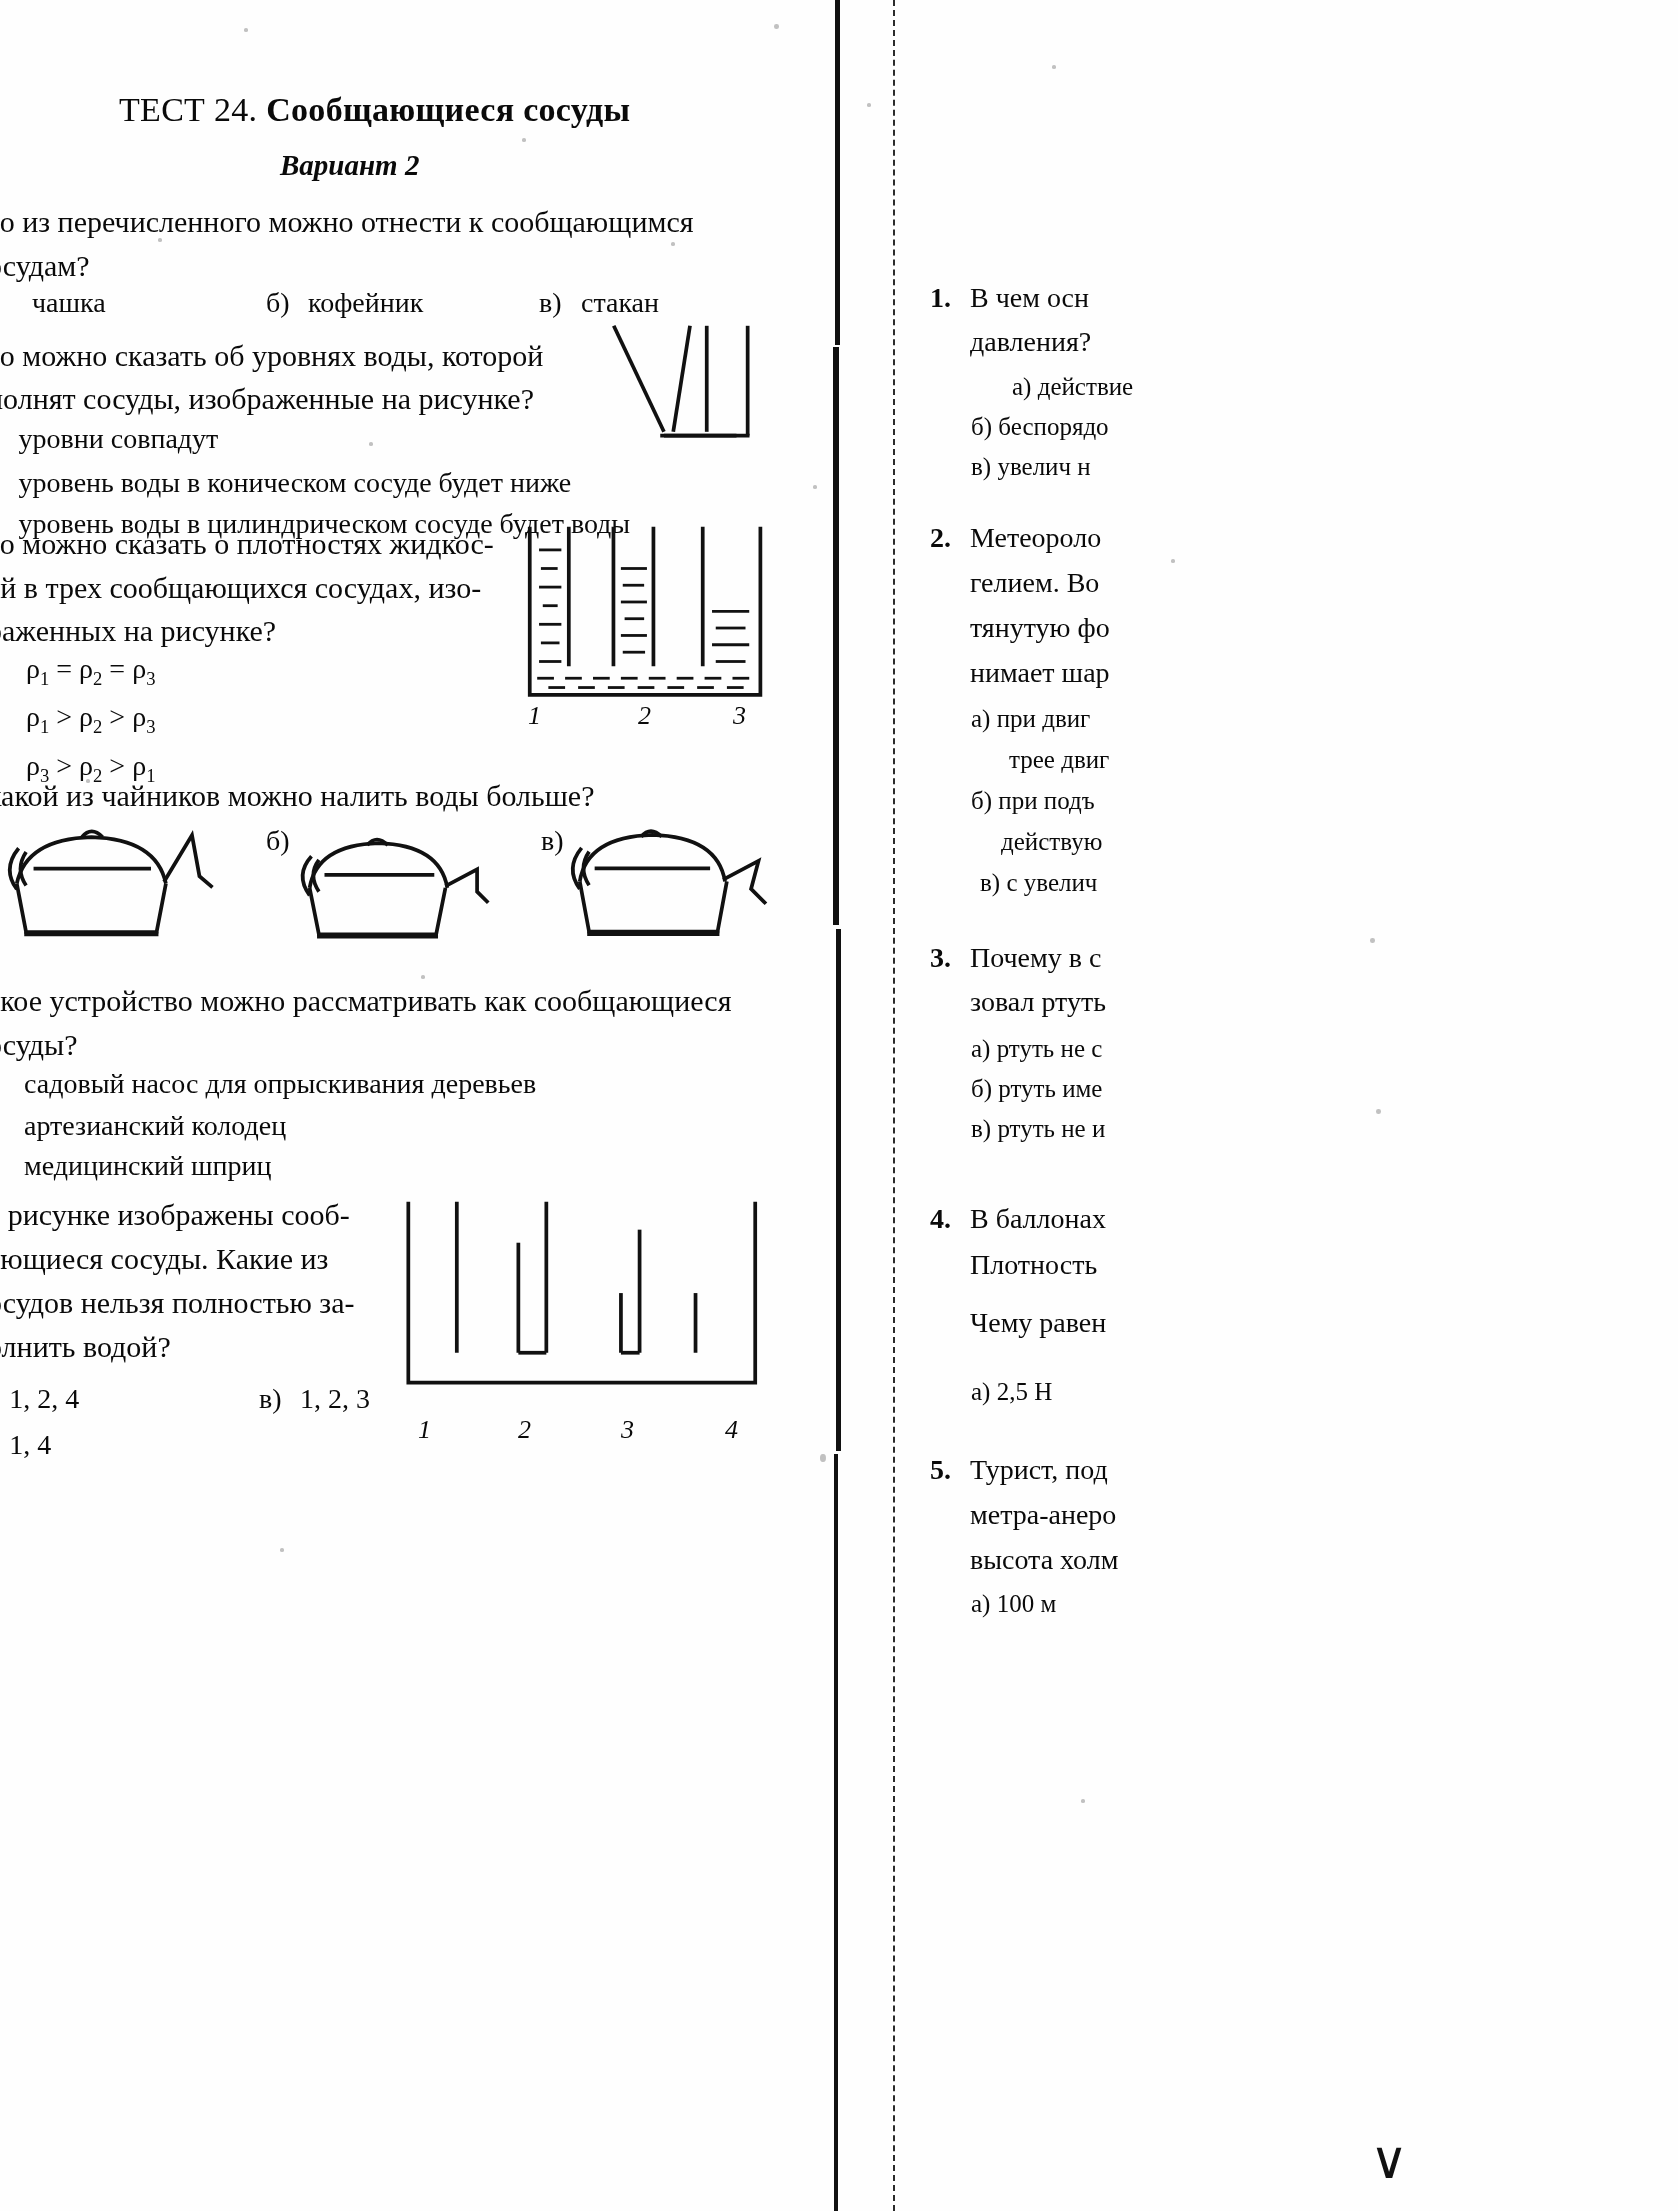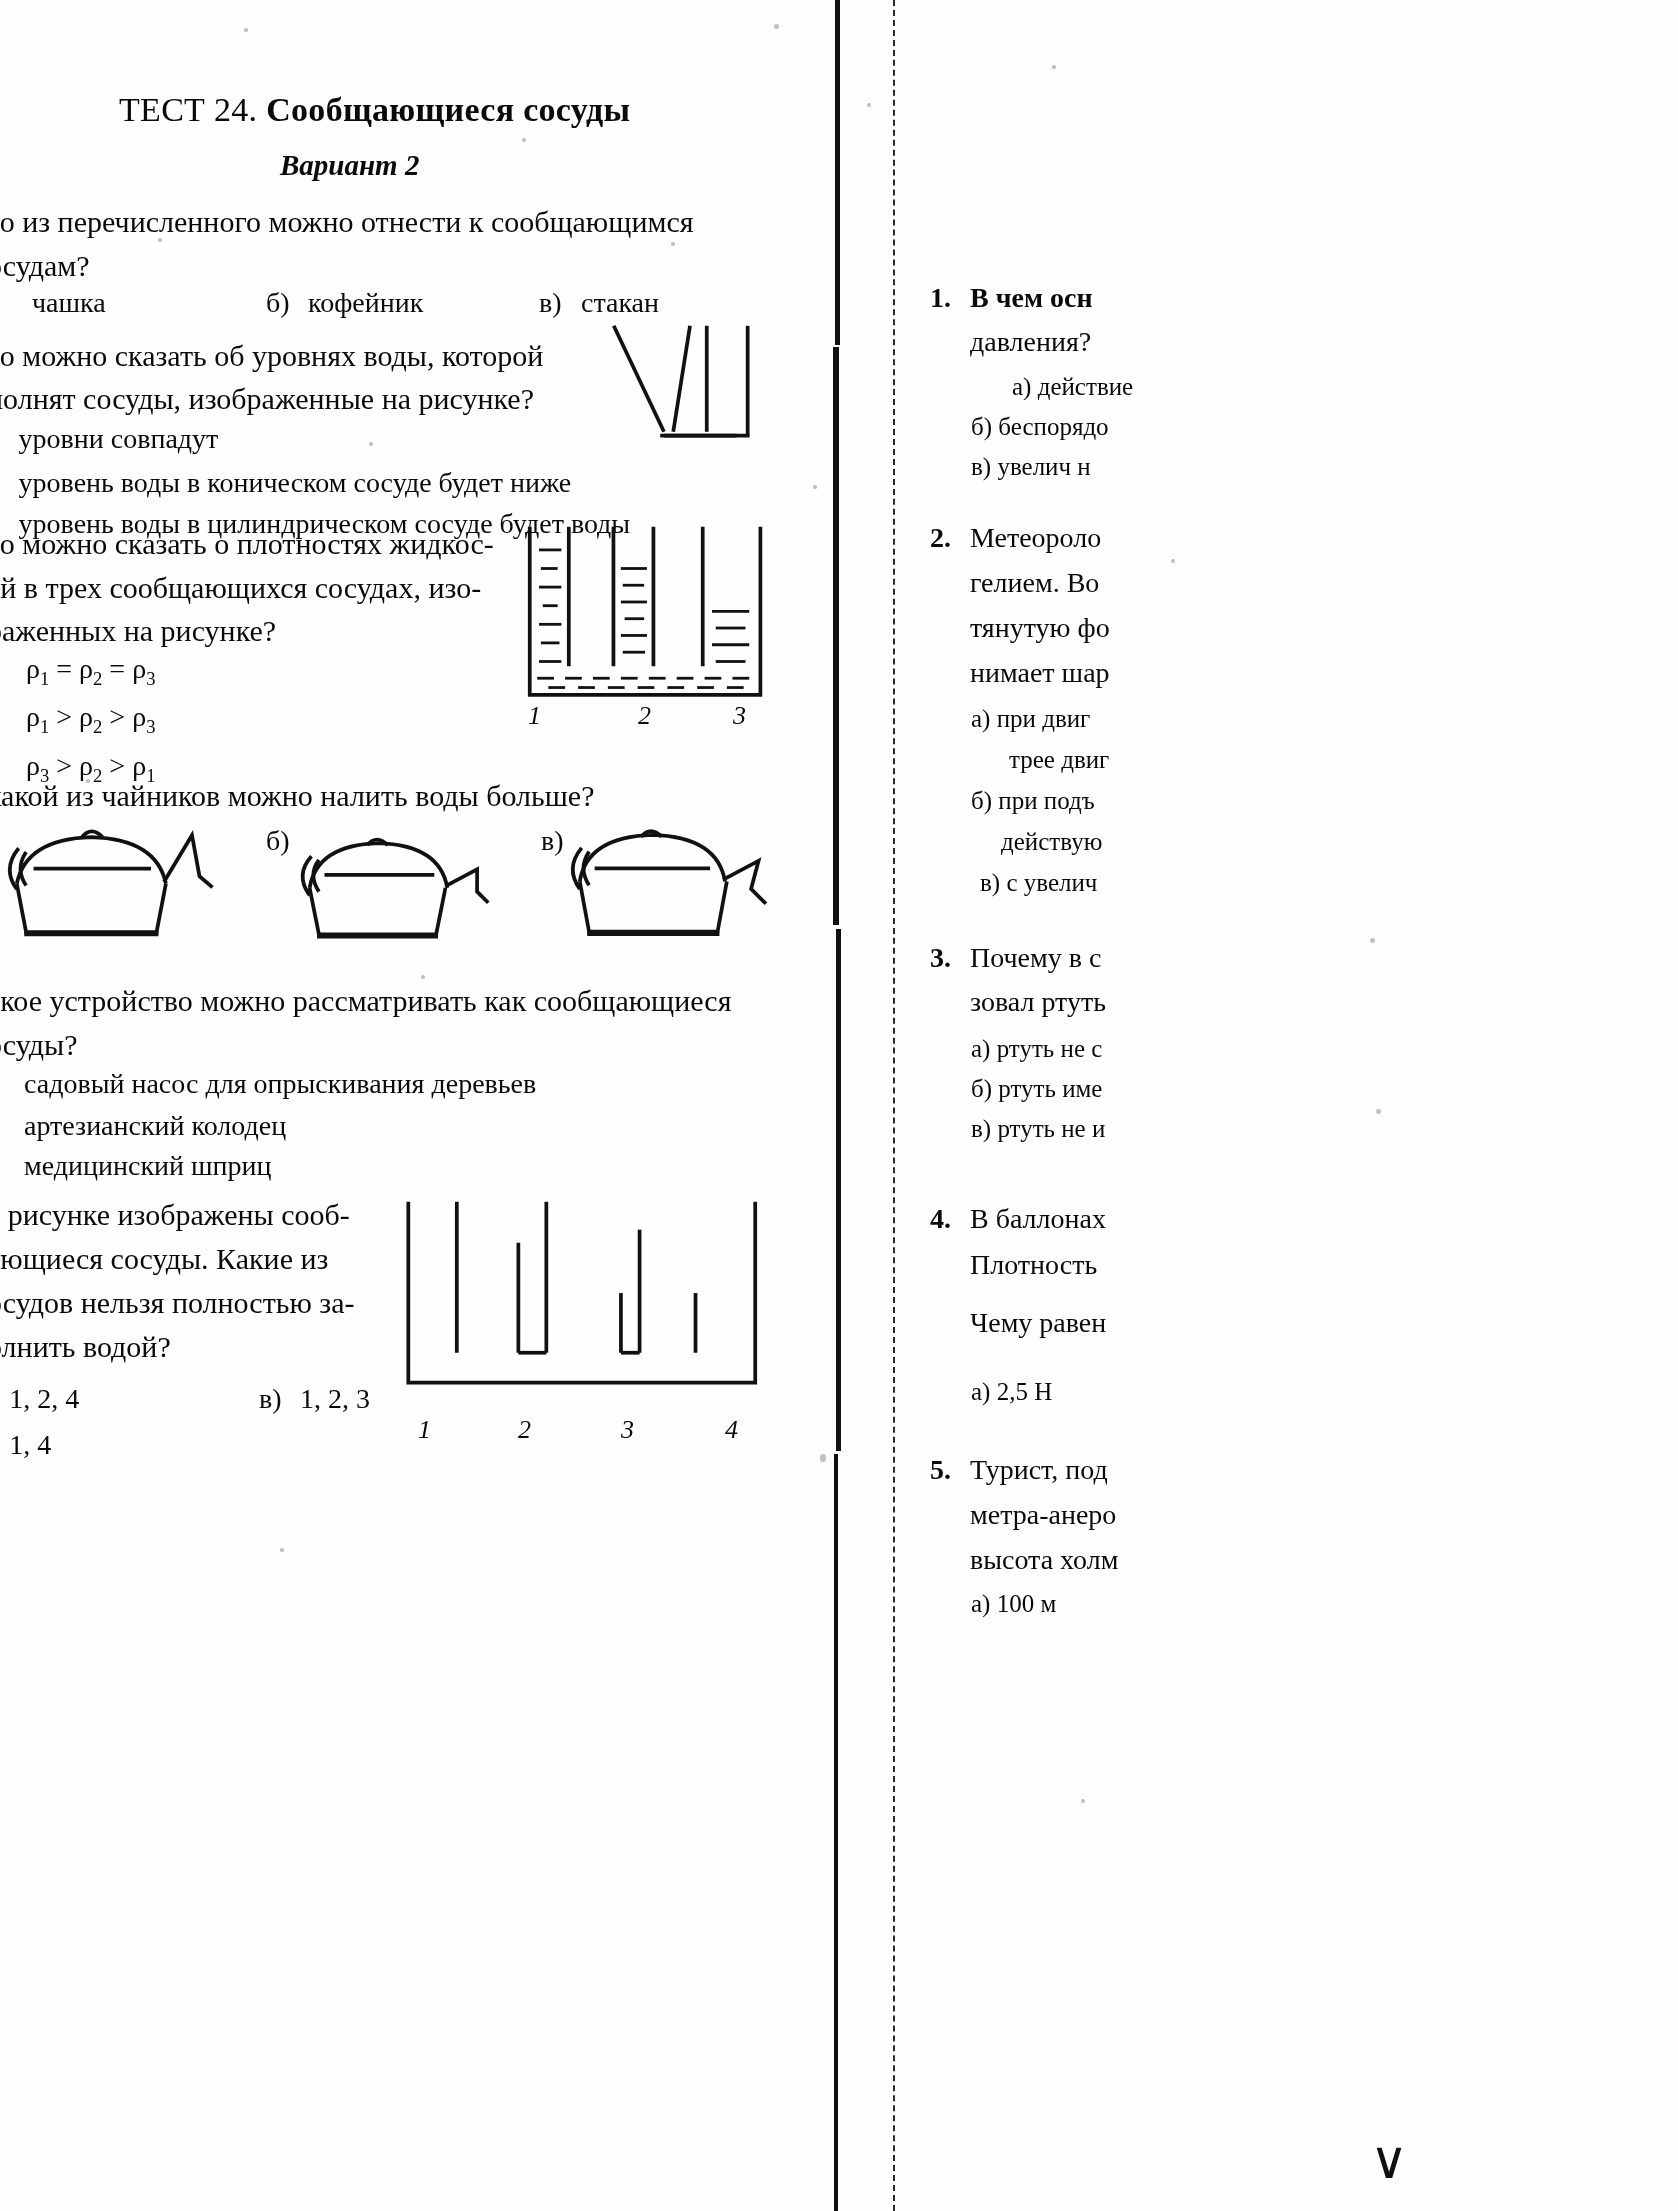--- a/index.html
+++ b/index.html
@@ -375,21 +375,21 @@
 
 <div class="page-edge seg1"></div>
 <div class="page-edge seg2"></div>
 <div class="page-edge seg3"></div>
 <div class="page-edge seg4"></div>
 <div class="dashed-fold"></div>
 
 <div id="right-page">
 
   <div class="r-num" style="left:35px; top:282px;">1.</div>
-  <div class="r-line" style="left:75px; top:282px;font-weight:bold;">В  чем  осн</div>
+  <div class="r-line" style="left:75px; top:282px;">В  чем  осн</div>
   <div class="r-line" style="left:75px; top:326px;">давления?</div>
   <div class="r-opt" style="left:76px; top:373px;margin-left:41px;">а)  действие</div>
   <div class="r-opt" style="left:76px; top:413px;">б)  беспорядо</div>
   <div class="r-opt" style="left:76px; top:453px;">в)  увелич  н</div>
 
   <div class="r-num" style="left:35px; top:522px;">2.</div>
   <div class="r-line" style="left:75px; top:522px;">Метеороло</div>
   <div class="r-line" style="left:75px; top:567px;">гелием. Во</div>
   <div class="r-line" style="left:75px; top:612px;">тянутую фо</div>
   <div class="r-line" style="left:75px; top:657px;">нимает  шар</div>

